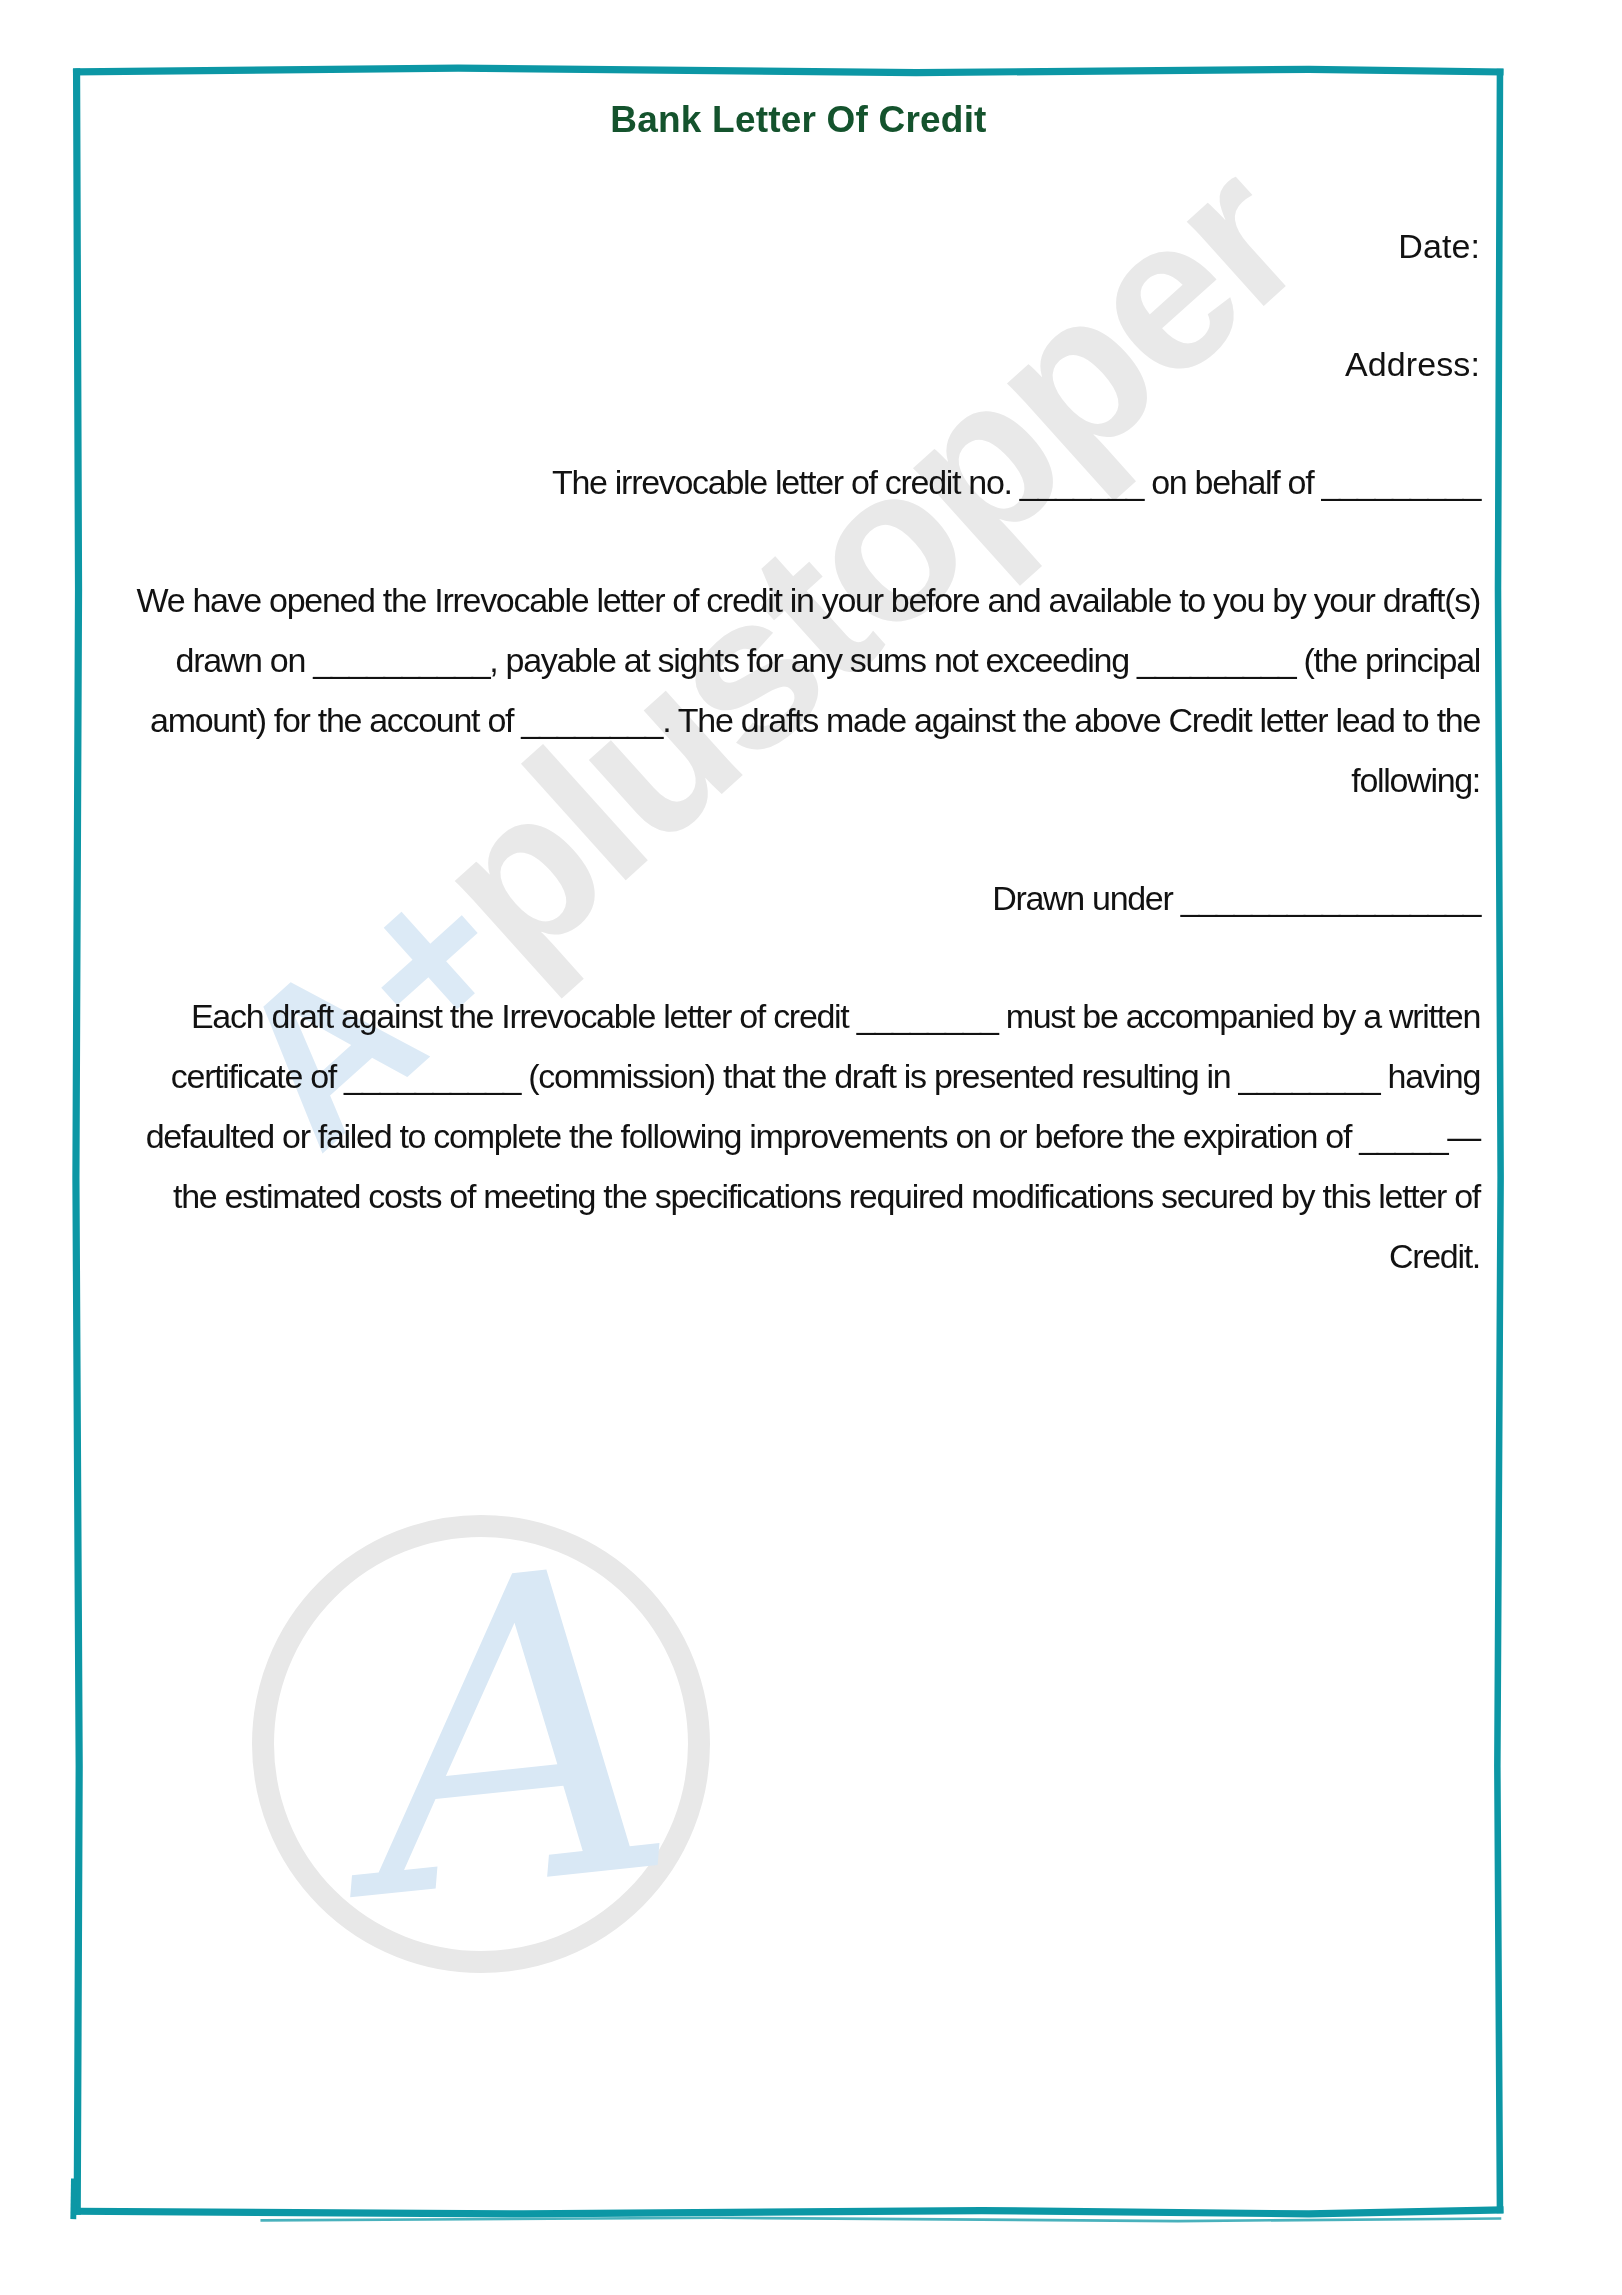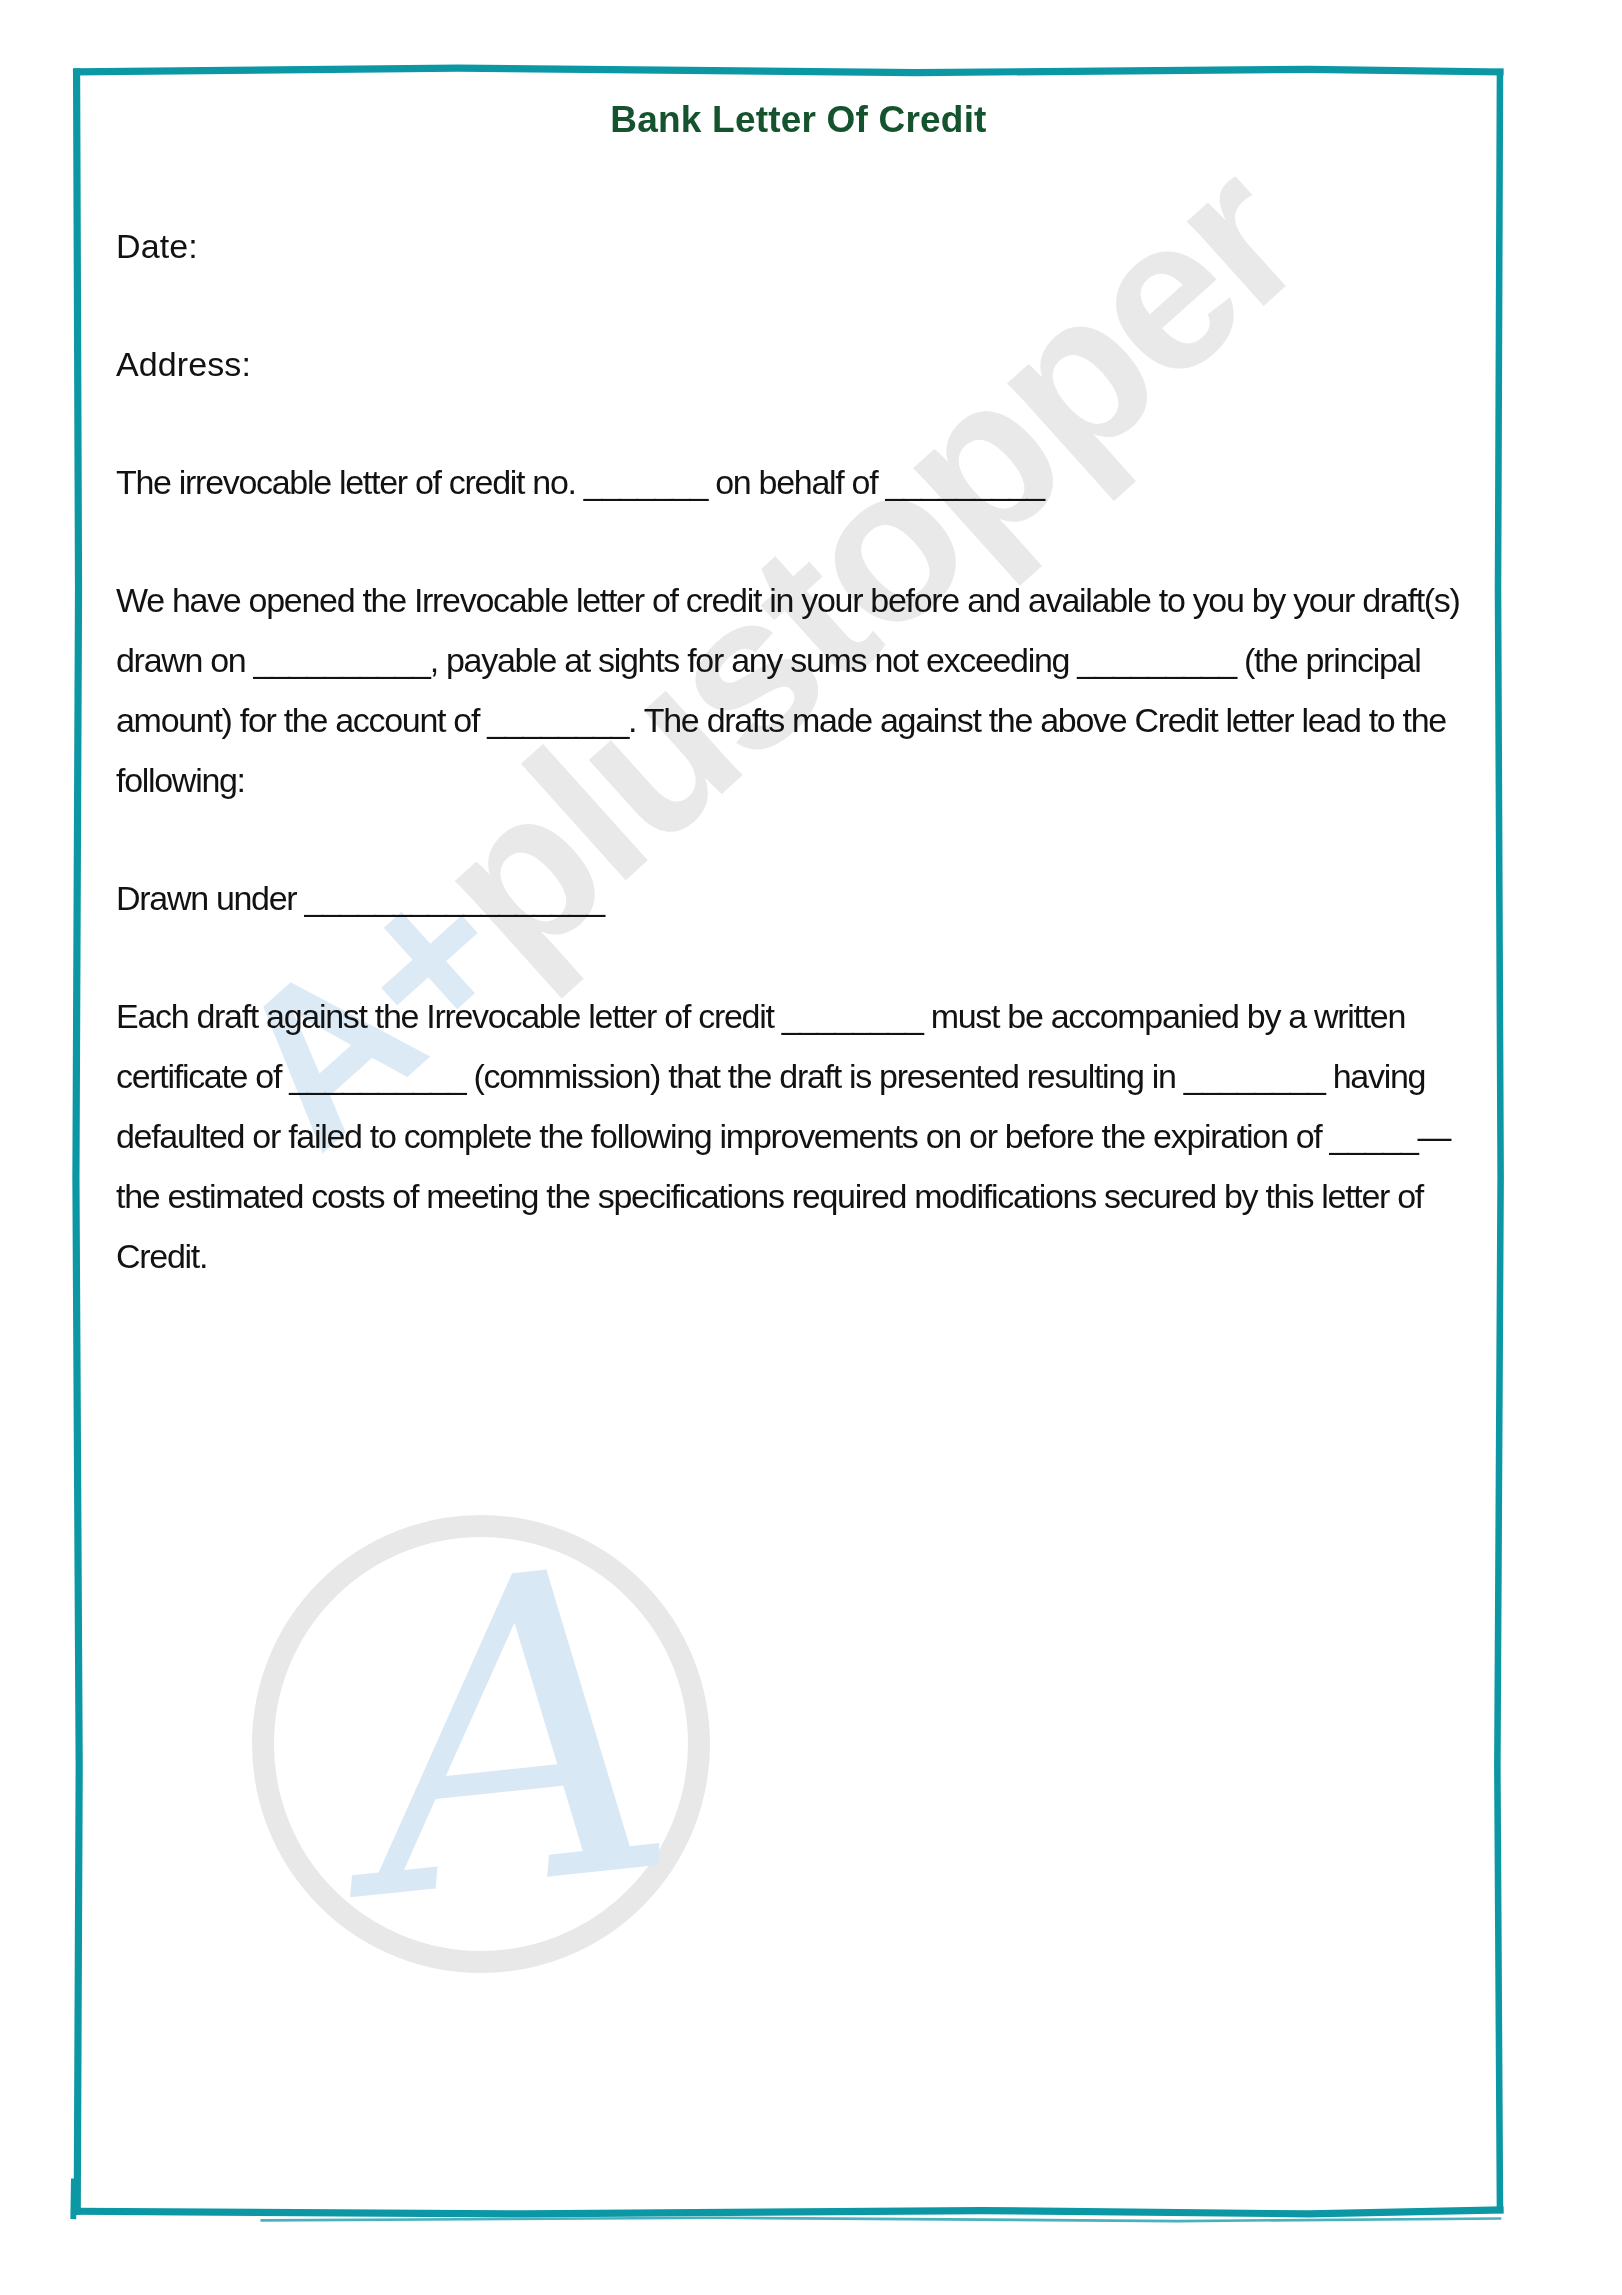--- a/index.html
+++ b/index.html
@@ -104,22 +104,23 @@
     left: 116px;
     top: 216px;
     width: 1381px;
     font-size: 34px;
     line-height: 60px;
     color: #121212;
     letter-spacing: 0.1px;
   }
 
   .para {
-    margin: 0 8px 58px 0;
+    margin: 0 17px 58px 0;
     padding: 0;
+    text-align: right;
   }
   .para:last-child { margin-bottom: 0; }
 
   .blank {
     letter-spacing: -1.3px;
   }
 </style>
 </head>
 <body>
 

